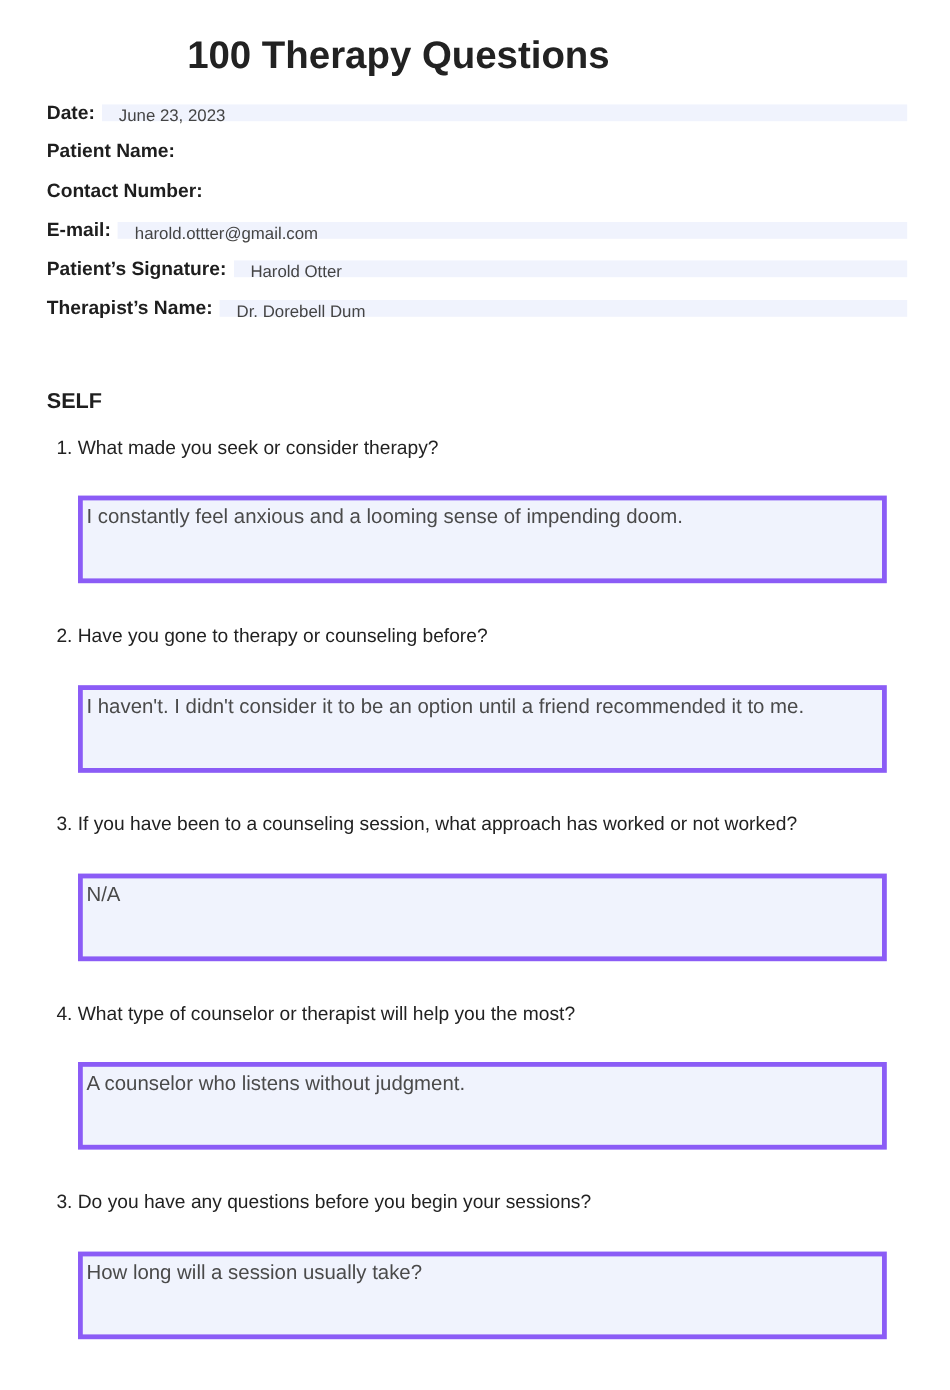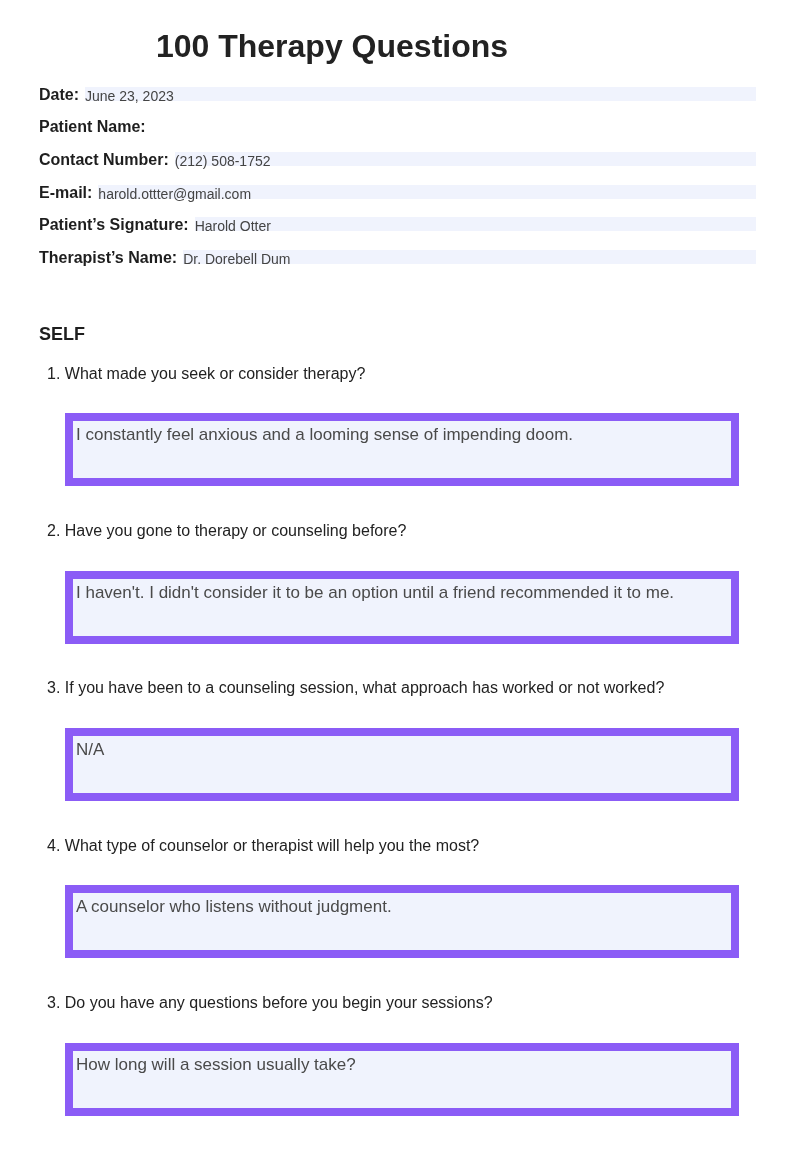--- a/index.html
+++ b/index.html
@@ -1,39 +1,38 @@
 <!DOCTYPE html>
 <html><head>
 <meta charset="utf-8">
 <style>
   html, body { margin:0; padding:0; background:#ffffff; }
   body { width:792px; height:1158px; position:relative; overflow:hidden; font-family:"Liberation Sans", sans-serif; color:#222; }
   .title { position:absolute; left:0; width:664px; top:28px; text-align:center; font-weight:bold; font-size:32px; color:#222; }
   .field { position:absolute; left:39px; right:36px; height:21px; display:flex; align-items:flex-start; }
   .field .lbl { font-weight:bold; font-size:16px; white-space:nowrap; margin-right:6px; line-height:16px; padding-bottom:1px; color:#1e1e1e; }
-  .field .val { flex:1; background:#f0f3fd; height:14px; font-size:14px; color:#444; padding-left:0; line-height:18px; align-self:flex-start; }
+  .field .val { flex:1; background:#f0f3fd; height:14px; font-size:14px; color:#444; padding-left:14px; line-height:18px; align-self:flex-start; }
   .section { position:absolute; left:39px; top:324px; font-weight:bold; font-size:18px; color:#1e1e1e;text-align:center; }
   .q { position:absolute; left:47px; font-size:16px; color:#222; }
-  .ans { position:absolute; left:65px; width:674px; height:73px; background:#f0f3fd; border:8px solid #8b5cf6; font-size:17px; color:#4a4a4a; padding:4px 3px; box-sizing:border-box; }
+  .ans { position:absolute; left:65px; width:674px; height:73px; background:#f0f3fd; border:4px solid #8b5cf6; font-size:17px; color:#4a4a4a; padding:4px 3px; box-sizing:border-box; }
 </style>
 </head>
 <body>
 
 <div class="title">100 Therapy Questions</div>
 
 <div class="field" style="top:87px">
   <span class="lbl">Date:</span>
   <span class="val">June 23, 2023</span>
 </div>
 <div class="field" style="top:119px">
   <span class="lbl">Patient Name:</span>
 </div>
 <div class="field" style="top:152px">
   <span class="lbl">Contact Number:</span>
-  <span class="val">(212) 508-1752</span>
 </div>
 <div class="field" style="top:185px">
   <span class="lbl">E-mail:</span>
   <span class="val">harold.ottter@gmail.com</span>
 </div>
 <div class="field" style="top:217px">
   <span class="lbl">Patient’s Signature:</span>
   <span class="val">Harold Otter</span>
 </div>
 <div class="field" style="top:250px">

